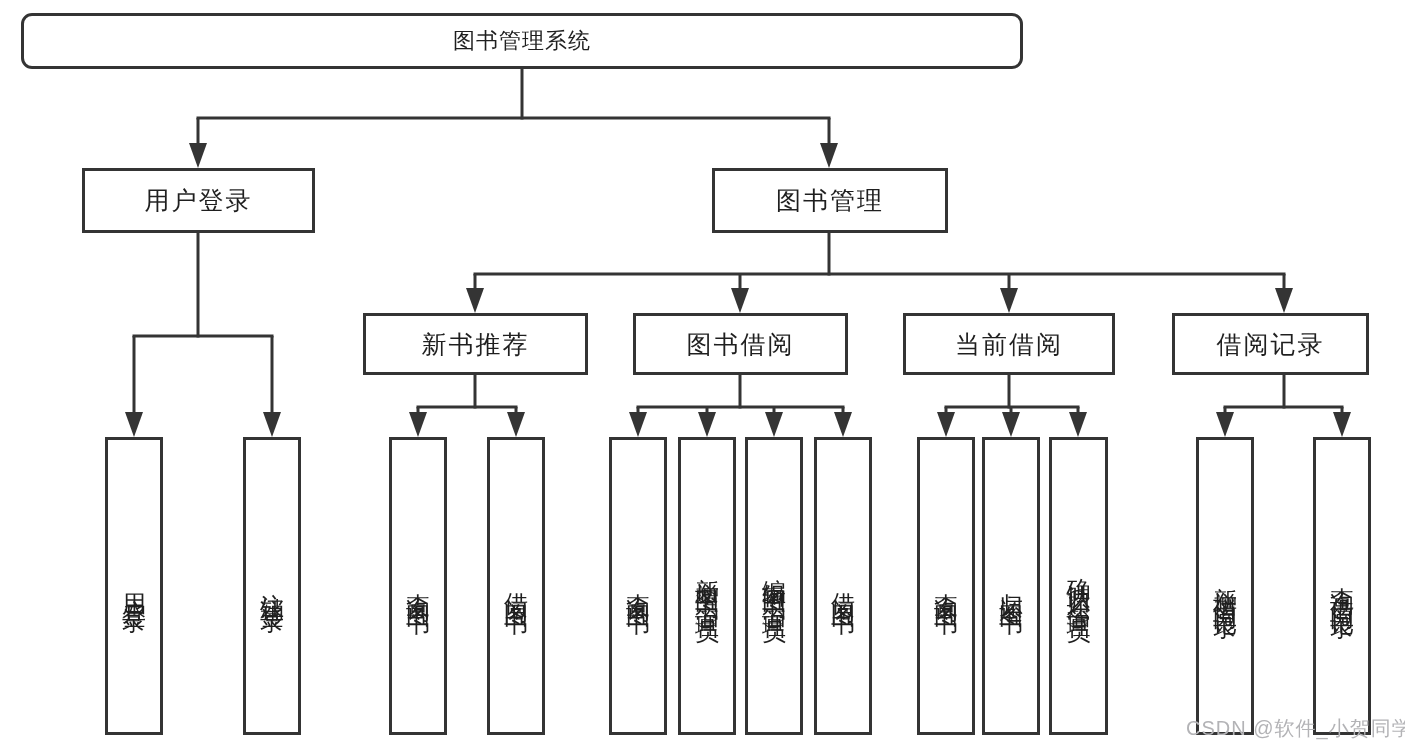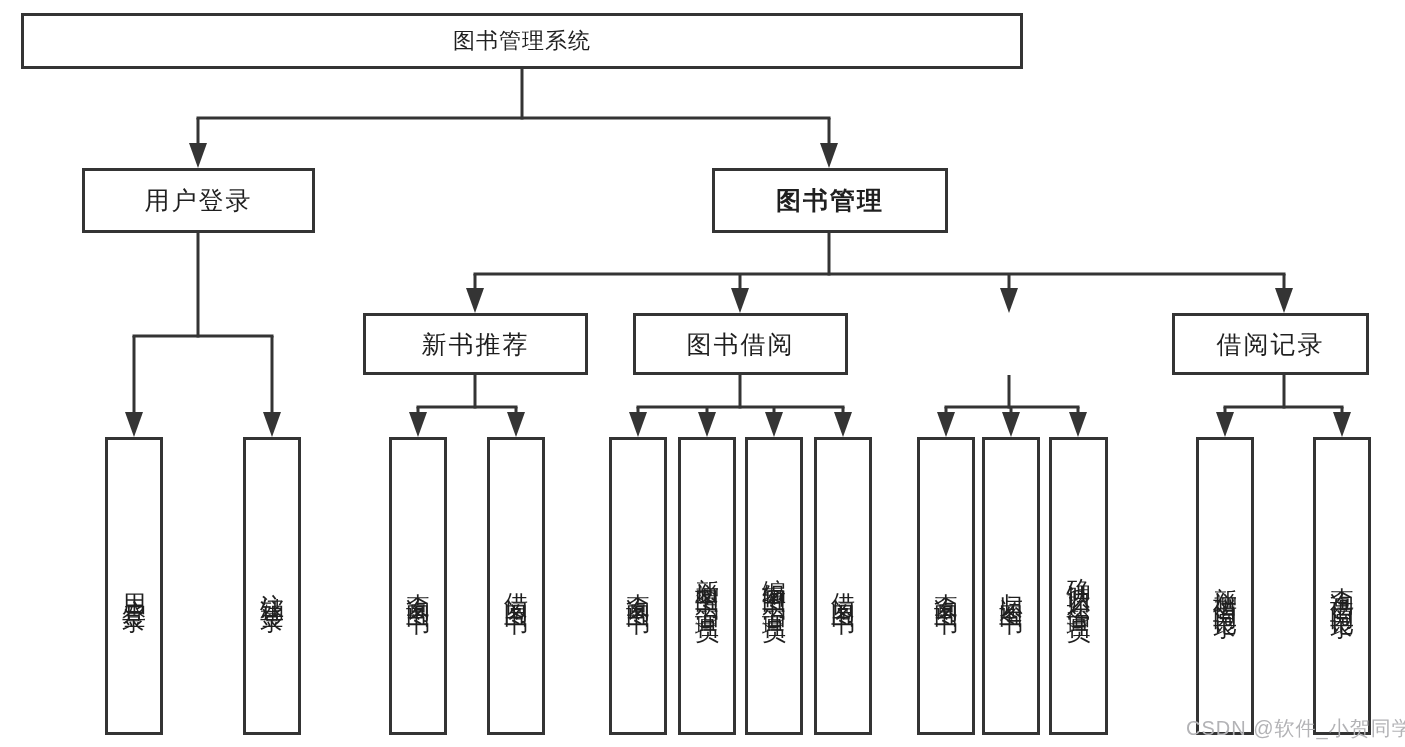--- a/index.html
+++ b/index.html
@@ -94,27 +94,28 @@
     <polygon points="1069,412 1087,412 1078,437"></polygon>
 
     <line x1="1284" y1="375" x2="1284" y2="408.5"></line>
     <line x1="1223.5" y1="407" x2="1343.5" y2="407"></line>
     <line x1="1225" y1="407" x2="1225" y2="416"></line>
     <polygon points="1216,412 1234,412 1225,437"></polygon>
     <line x1="1342" y1="407" x2="1342" y2="416"></line>
     <polygon points="1333,412 1351,412 1342,437"></polygon>
   </svg>
 
-  <div class="node h-node root-node" style="left:21px;top:13px;width:1002px;height:56px;">图书管理系统</div>
+  <div class="node h-node root-node" style="left:21px;top:13px;width:1002px;height:56px;border-radius:11px;">图书管理系统</div>
 
   <div class="node h-node" style="left:82px;top:168px;width:233px;height:65px;">用户登录</div>
-  <div class="node h-node" style="left:712px;top:168px;width:236px;height:65px;font-weight:bold;">图书管理</div>
+  <div class="node h-node" style="left:712px;top:168px;width:236px;height:65px;">图书管理</div>
 
   <div class="node h-node" style="left:363px;top:313px;width:225px;height:62px;">新书推荐</div>
   <div class="node h-node" style="left:633px;top:313px;width:215px;height:62px;">图书借阅</div>
+  <div class="node h-node" style="left:903px;top:313px;width:212px;height:62px;">当前借阅</div>
   <div class="node h-node" style="left:1172px;top:313px;width:197px;height:62px;">借阅记录</div>
 
   <div class="node v-node" style="left:105px;top:437px;width:58px;height:298px;">用户登录</div>
   <div class="node v-node" style="left:243px;top:437px;width:58px;height:298px;">注销登录</div>
 
   <div class="node v-node" style="left:389px;top:437px;width:58px;height:298px;">查询图书</div>
   <div class="node v-node" style="left:487px;top:437px;width:58px;height:298px;">借阅图书</div>
 
   <div class="node v-node" style="left:609px;top:437px;width:58px;height:298px;">查询图书</div>
   <div class="node v-node" style="left:678px;top:437px;width:58px;height:298px;">新增图书（管理员）</div>

